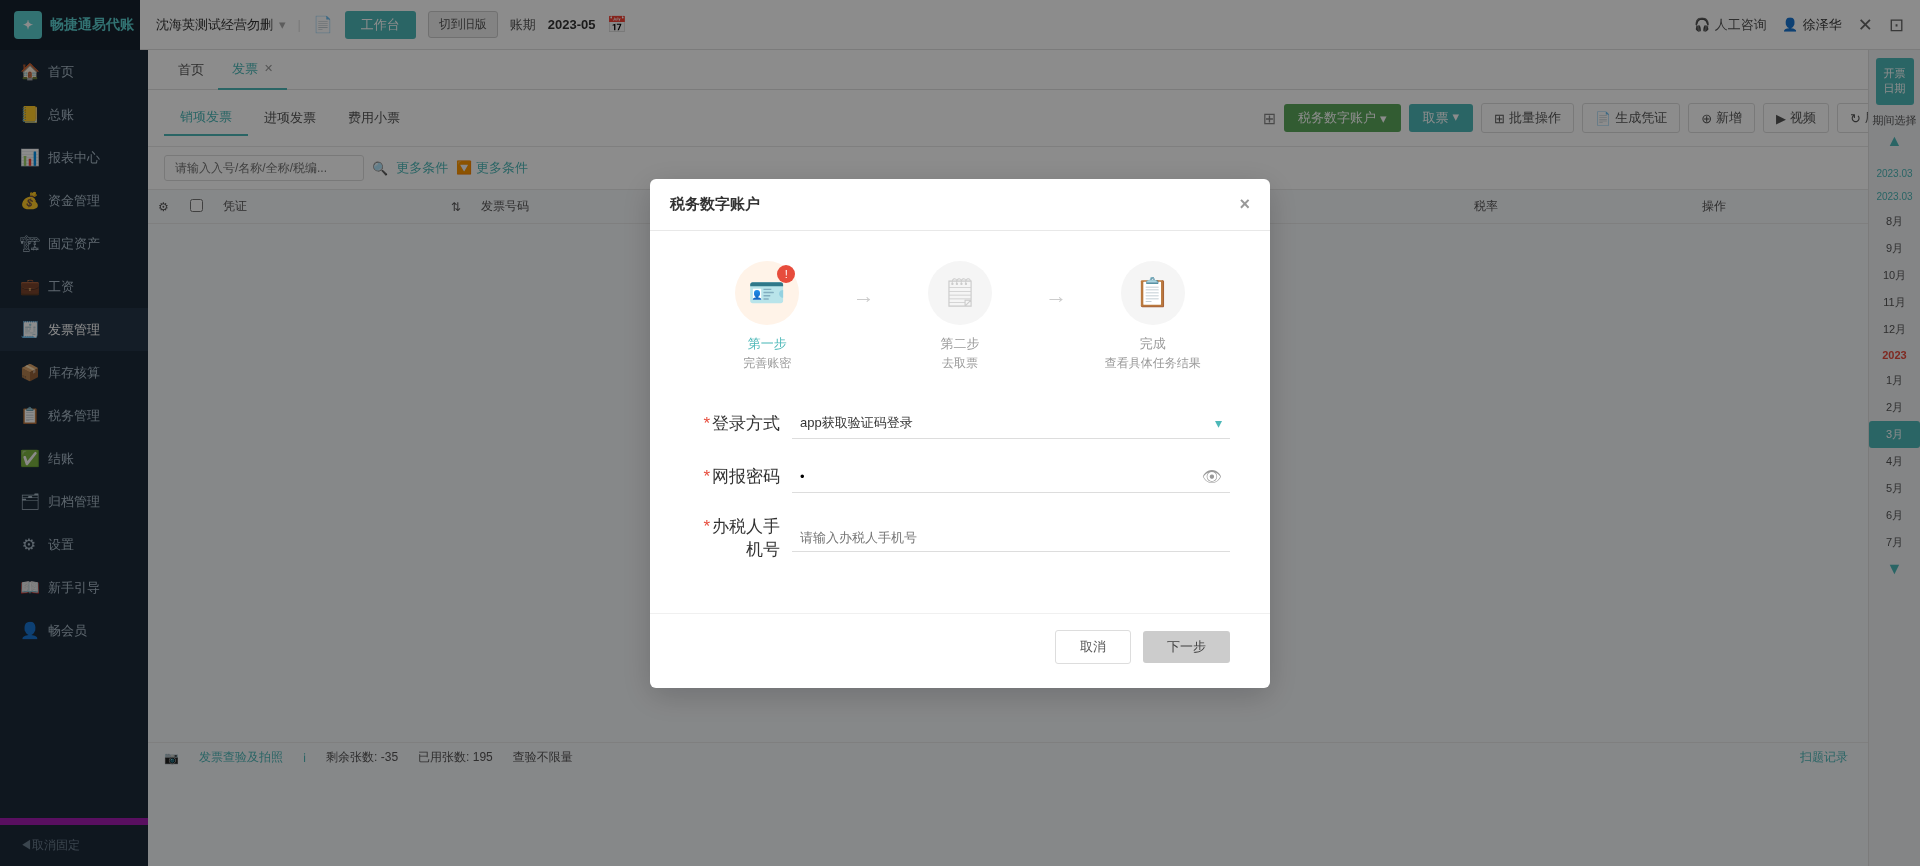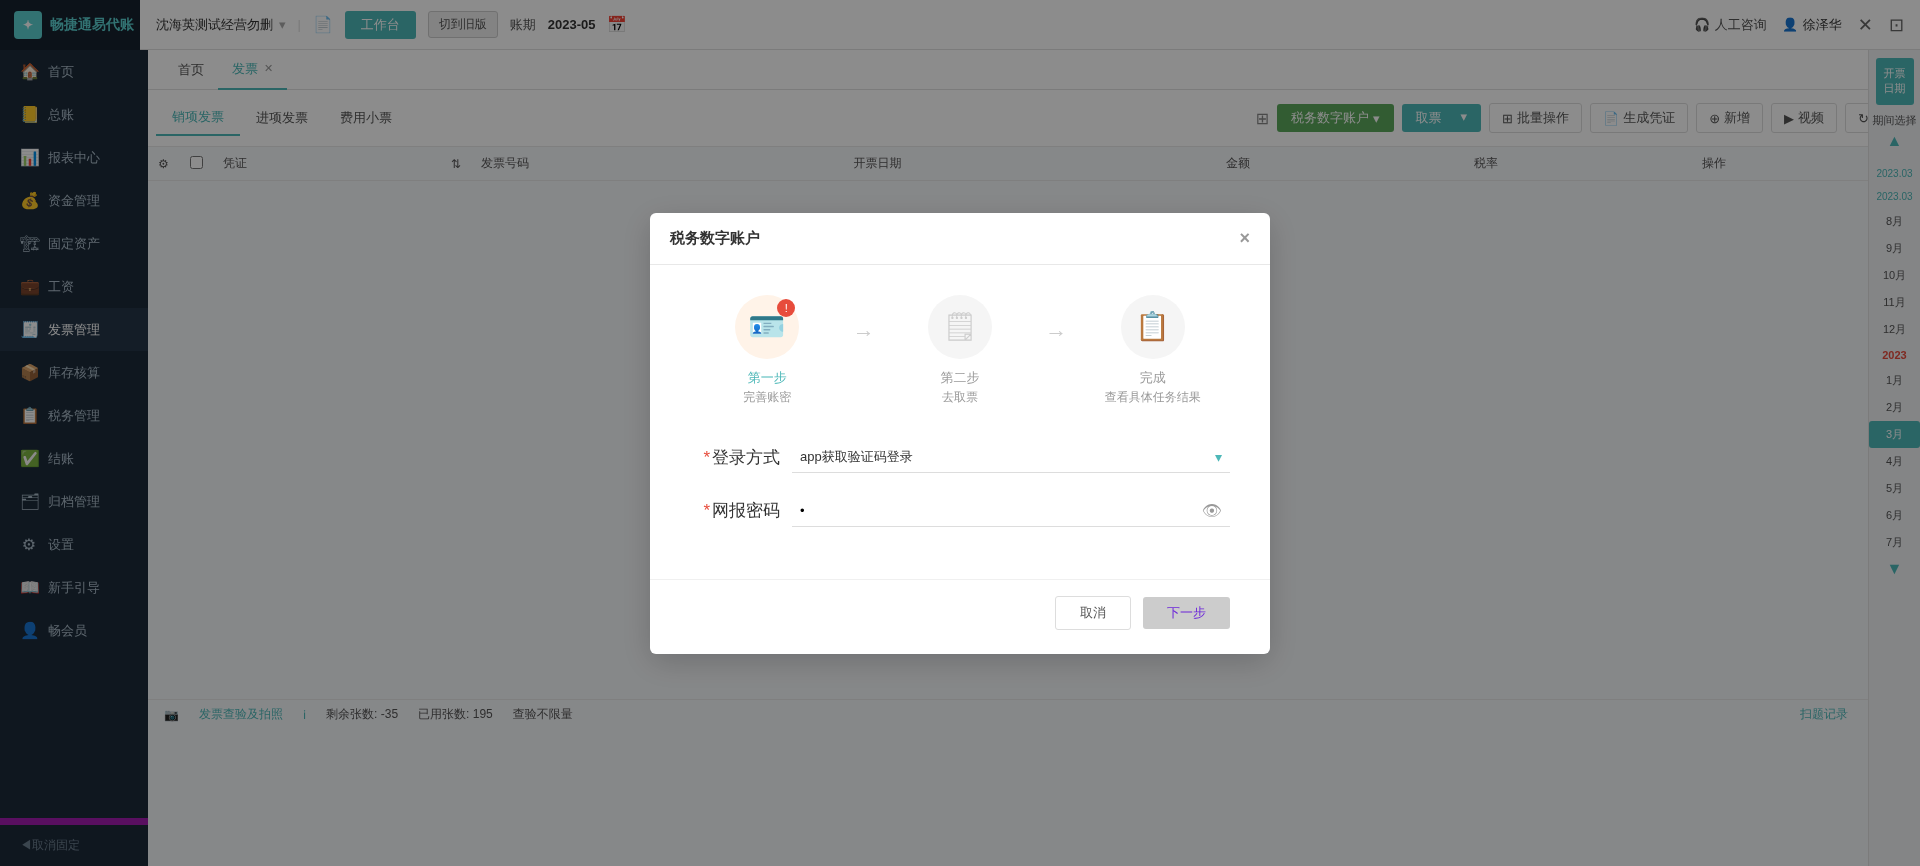--- a/index.html
+++ b/index.html
@@ -44,25 +44,25 @@
     .content { margin-left: 148px; margin-top: 50px; height: calc(866px - 50px); overflow: hidden; position: relative; }
 
     
     .tabbar { background: #fff; padding: 0 16px; border-bottom: 1px solid #e0e0e0; display: flex; align-items: center; height: 40px; }
     .tab-item { padding: 0 14px; height: 40px; display: flex; align-items: center; gap: 6px; font-size: 13px; color: #555; cursor: pointer; }
     .tab-item.active { color: #4db8b8; border-bottom: 2px solid #4db8b8; }
     .tab-close { font-size: 11px; color: #999; cursor: pointer; }
 
     
     .invoice-page { background: #f5f7fa; height: calc(866px - 90px); overflow: hidden; }
-    .invoice-header { background: white; padding: 10px 8px; display: flex; align-items: center; gap: 0; border-bottom: 1px solid #e8e8e8; }
+    .invoice-header { background: white; padding: 10px 16px; display: flex; align-items: center; gap: 0; border-bottom: 1px solid #e8e8e8; }
     .invoice-tab { padding: 8px 16px; font-size: 13px; color: #555; cursor: pointer; }
     .invoice-tab.active { color: #4db8b8; border-bottom: 2px solid #4db8b8; }
     .btn-tax-account { background: #5ba85b; color: white; border: none; padding: 5px 14px; border-radius: 3px; font-size: 13px; cursor: pointer; display: flex; align-items: center; gap: 4px; }
-    .btn-fetch { background: #4db8b8; color: white; border: none; padding: 5px 14px; border-radius: 3px; font-size: 13px; cursor: pointer; display: flex; align-items: flex-start; gap: 19px; }
+    .btn-fetch { background: #4db8b8; color: white; border: none; padding: 5px 14px; border-radius: 3px; font-size: 13px; cursor: pointer; display: flex; align-items: flex-start; gap: 4px; }
     .btn-outline { background: white; color: #555; border: 1px solid #ddd; padding: 5px 12px; border-radius: 3px; font-size: 13px; cursor: pointer; display: flex; align-items: center; gap: 4px; }
     .search-row { background: white; padding: 8px 16px; display: flex; align-items: center; gap: 8px; border-bottom: 1px solid #e8e8e8; }
     .search-input { border: 1px solid #ddd; border-radius: 3px; padding: 5px 10px; font-size: 12px; width: 200px; outline: none; }
 
     
     .invoice-table { width: 100%; border-collapse: collapse; font-size: 12px; }
     .invoice-table th { background: #f5f7fa; padding: 8px 10px; text-align: left; color: #555; border-bottom: 1px solid #e8e8e8; font-weight: normal; }
 
     
     .right-panel {
@@ -124,21 +124,21 @@
     .form-select-wrap { flex: 1; border-bottom: 1px solid #ddd; display: flex; align-items: center; justify-content: space-between; padding: 6px 8px; cursor: pointer; }
     .form-select-val { font-size: 13px; color: #333; }
     .form-select-arrow { color: #4db8b8; font-size: 14px; }
     .form-password-wrap { flex: 1; border-bottom: 1px solid #ddd; display: flex; align-items: center; padding: 6px 8px; }
     .form-password-input { flex: 1; border: none; outline: none; font-size: 13px; background: transparent; }
     .form-password-eye { color: #999; cursor: pointer; font-size: 16px; }
 
     
     .dialog-footer { padding: 16px 40px 24px; display: flex; align-items: center; justify-content: flex-end; gap: 12px; border-top: 1px solid #f0f0f0; }
     .btn-cancel { background: white; color: #555; border: 1px solid #ddd; padding: 7px 24px; border-radius: 3px; font-size: 13px; cursor: pointer; }
-    .btn-next { background: #ccc; color: #6d28d9; border: none; padding: 7px 24px; border-radius: 3px; font-size: 13px; cursor: pointer; }
+    .btn-next { background: #ccc; color: #404040; border: none; padding: 7px 24px; border-radius: 3px; font-size: 13px; cursor: pointer; }
   </style>
 </head>
 <body>
 
 <div class="sidebar">
   <div class="sidebar-logo">
     <div class="sidebar-logo-icon">✦</div>
     <span>畅捷通易代账</span>
   </div>
   <div class="sidebar-item">
@@ -279,20 +279,26 @@
           <span>▶</span>
           <span>视频</span>
         </button>
         <button class="btn-outline">
           <span>↻</span>
           <span>刷新</span>
         </button>
       </div>
     </div>
 
+    <div class="search-row">
+      <input class="search-input" type="text" placeholder="请输入入号/名称/全称/税编..." style="">
+      <span style="color:#aaa;cursor:pointer">🔍</span>
+      <span style="color:#4db8b8;font-size:13px;cursor:pointer;display:flex;align-items:center;gap:2px">更多条件</span>
+      <span style="color:#4db8b8;font-size:13px;cursor:pointer">🔽 更多条件</span>
+    </div>
 
     <div style="overflow:auto;height:calc(866px - 50px - 40px - 50px - 44px - 44px - 44px - 42px);">
       <table class="invoice-table">
         <thead>
           <tr>
             <th style="width:32px">⚙</th>
             <th style="width:32px"><input type="checkbox" style=""></th>
             <th>凭证</th>
             <th style="width:28px">⇅</th>
             <th>发票号码</th>
@@ -403,20 +409,24 @@
       </div>
 
       <div class="form-row">
         <span class="form-label form-label-required">网报密码</span>
         <div class="form-password-wrap">
           <input type="password" value="a" class="form-password-input" style="">
           <span class="form-password-eye">👁</span>
         </div>
       </div>
 
+      <div class="form-row">
+        <span class="form-label form-label-required">办税人手机号</span>
+        <input type="text" class="form-control" placeholder="请输入办税人手机号" style="">
+      </div>
     </div>
 
     <div class="dialog-footer">
       <button class="btn-cancel">取消</button>
       <button class="btn-next">下一步</button>
     </div>
   </div>
 </div>
 
 </body></html>

